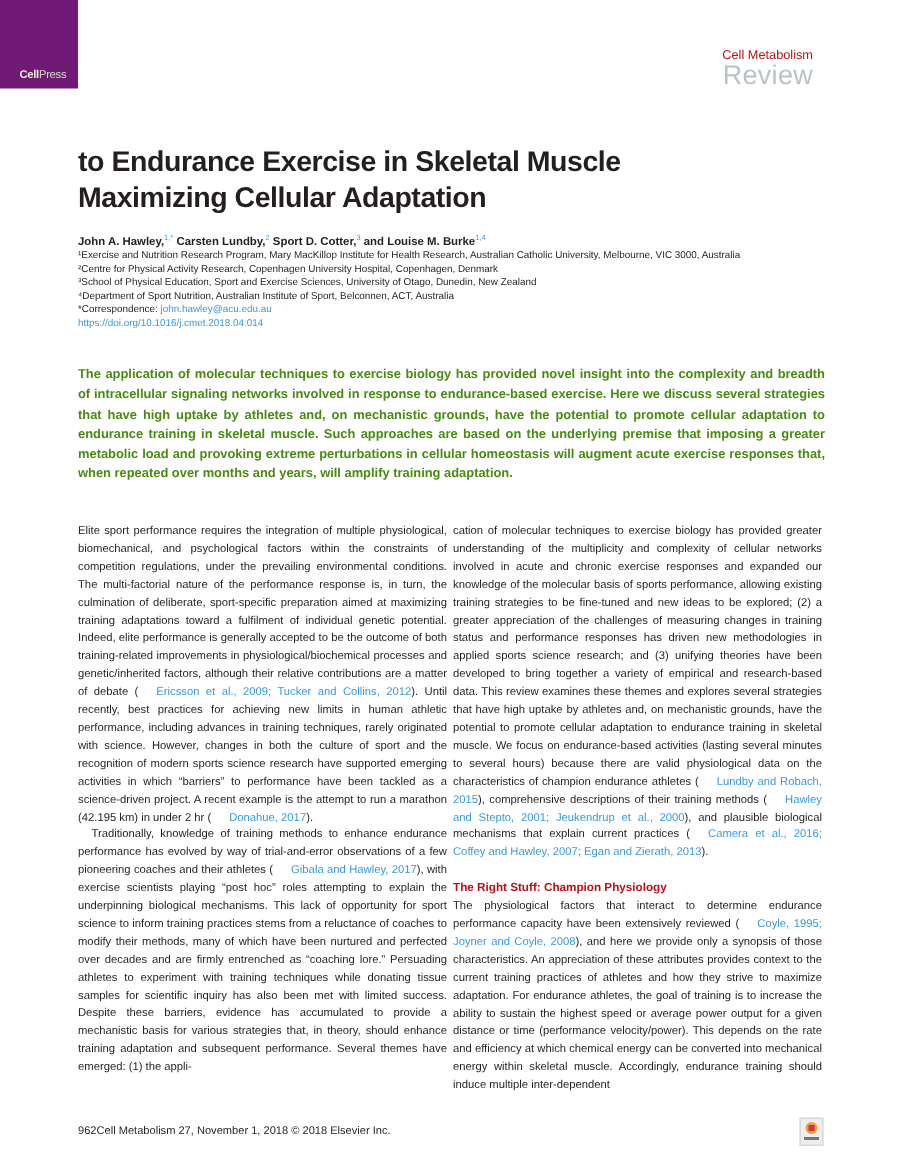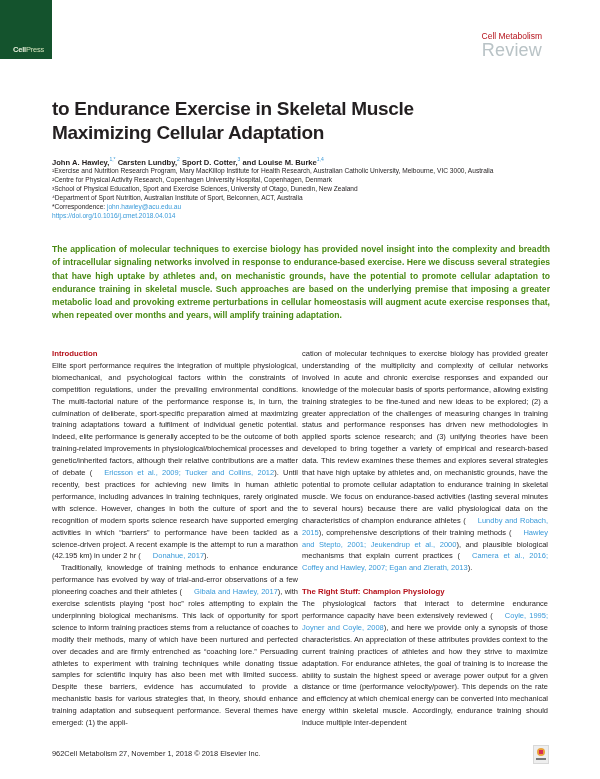--- a/index.html
+++ b/index.html
@@ -1,18 +1,18 @@
 <!DOCTYPE html>
 <html><head>
   <meta charset="utf-8">
   <style>
     html, body { margin: 0; padding: 0; background: #ffffff; }
     body { width: 600px; height: 779px; position: relative; overflow: hidden;
            font-family: "Liberation Sans", sans-serif; color: #231f20; }
-    .logo-block { position: absolute; left: 0; top: 0; width: 52px; height: 59px; background: #14532d; }
+    .logo-block { position: absolute; left: 0; top: 0; width: 52px; height: 59px; background: #701a75; }
     .logo-text { position: absolute; left: 13px; bottom: 5px; font-size: 7.5px; font-weight: bold; color: #e8f0dc; letter-spacing: -0.2px; }
     .logo-text .press { font-weight: normal; color: #cfe0b8; }
     .journal { position: absolute; right: 58px; top: 31px; font-size: 8.5px; color: #b5121b; text-align: right; }
     .review { position: absolute; right: 58px; top: 40px; font-size: 18px; font-weight: normal; color: #b9c3c6; letter-spacing: 0.2px; }
     .title { position: absolute; left: 52px; top: 97px; font-size: 19px; font-weight: bold; line-height: 24px; color: #231f20; letter-spacing: -0.3px; }
     .authors { position: absolute; left: 52px; top: 156px; font-size: 7.6px; font-weight: bold; color: #231f20; }
     .authors sup { color: #3a9ad9; font-size: 5px; font-weight: normal; }
     .affils { position: absolute; left: 52px; top: 166px; width: 490px; font-size: 6.6px; line-height: 9px; color: #231f20; }
     .affils .link { color: #3a9ad9; }
     .abstract { position: absolute; left: 52px; top: 243px; width: 498px; font-size: 8.6px; font-weight: bold; line-height: 13.3px; color: #4a8a14; text-align: justify; }
@@ -58,21 +58,20 @@
   <div>²Centre for Physical Activity Research, Copenhagen University Hospital, Copenhagen, Denmark</div>
   <div>³School of Physical Education, Sport and Exercise Sciences, University of Otago, Dunedin, New Zealand</div>
   <div>⁴Department of Sport Nutrition, Australian Institute of Sport, Belconnen, ACT, Australia</div>
   <div><span>*Correspondence: </span><span class="link">john.hawley@acu.edu.au</span></div>
   <div class="link">https://doi.org/10.1016/j.cmet.2018.04.014</div>
 </div>
 
 <div class="abstract">The application of molecular techniques to exercise biology has provided novel insight into the complexity and breadth of intracellular signaling networks involved in response to endurance-based exercise. Here we discuss several strategies that have high uptake by athletes and, on mechanistic grounds, have the potential to promote cellular adaptation to endurance training in skeletal muscle. Such approaches are based on the underlying premise that imposing a greater metabolic load and provoking extreme perturbations in cellular homeostasis will augment acute exercise responses that, when repeated over months and years, will amplify training adaptation.</div>
 
 <div class="col left">
-  <p class="section-head">Introduction</p>
   <p><span>Elite sport performance requires the integration of multiple physiological, biomechanical, and psychological factors within the constraints of competition regulations, under the prevailing environmental conditions. The multi-factorial nature of the performance response is, in turn, the culmination of deliberate, sport-specific preparation aimed at maximizing training adaptations toward a fulfilment of individual genetic potential. Indeed, elite performance is generally accepted to be the outcome of both training-related improvements in physiological/biochemical processes and genetic/inherited factors, although their relative contributions are a matter of debate (</span><span class="cite">Ericsson et al., 2009; Tucker and Collins, 2012</span><span>). Until recently, best practices for achieving new limits in human athletic performance, including advances in training techniques, rarely originated with science. However, changes in both the culture of sport and the recognition of modern sports science research have supported emerging activities in which “barriers” to performance have been tackled as a science-driven project. A recent example is the attempt to run a marathon (42.195 km) in under 2 hr (</span><span class="cite">Donahue, 2017</span><span>).</span></p>
   <p class="indent"><span>Traditionally, knowledge of training methods to enhance endurance performance has evolved by way of trial-and-error observations of a few pioneering coaches and their athletes (</span><span class="cite">Gibala and Hawley, 2017</span><span>), with exercise scientists playing “post hoc” roles attempting to explain the underpinning biological mechanisms. This lack of opportunity for sport science to inform training practices stems from a reluctance of coaches to modify their methods, many of which have been nurtured and perfected over decades and are firmly entrenched as “coaching lore.” Persuading athletes to experiment with training techniques while donating tissue samples for scientific inquiry has also been met with limited success. Despite these barriers, evidence has accumulated to provide a mechanistic basis for various strategies that, in theory, should enhance training adaptation and subsequent performance. Several themes have emerged: (1) the appli-</span></p>
 </div>
 
 <div class="col right">
   <p><span>cation of molecular techniques to exercise biology has provided greater understanding of the multiplicity and complexity of cellular networks involved in acute and chronic exercise responses and expanded our knowledge of the molecular basis of sports performance, allowing existing training strategies to be fine-tuned and new ideas to be explored; (2) a greater appreciation of the challenges of measuring changes in training status and performance responses has driven new methodologies in applied sports science research; and (3) unifying theories have been developed to bring together a variety of empirical and research-based data. This review examines these themes and explores several strategies that have high uptake by athletes and, on mechanistic grounds, have the potential to promote cellular adaptation to endurance training in skeletal muscle. We focus on endurance-based activities (lasting several minutes to several hours) because there are valid physiological data on the characteristics of champion endurance athletes (</span><span class="cite">Lundby and Robach, 2015</span><span>), comprehensive descriptions of their training methods (</span><span class="cite">Hawley and Stepto, 2001; Jeukendrup et al., 2000</span><span>), and plausible biological mechanisms that explain current practices (</span><span class="cite">Camera et al., 2016; Coffey and Hawley, 2007; Egan and Zierath, 2013</span><span>).</span></p>
   <div class="gap"></div>
   <p class="section-head">The Right Stuff: Champion Physiology</p>
   <p><span>The physiological factors that interact to determine endurance performance capacity have been extensively reviewed (</span><span class="cite">Coyle, 1995; Joyner and Coyle, 2008</span><span>), and here we provide only a synopsis of those characteristics. An appreciation of these attributes provides context to the current training practices of athletes and how they strive to maximize adaptation. For endurance athletes, the goal of training is to increase the ability to sustain the highest speed or average power output for a given distance or time (performance velocity/power). This depends on the rate and efficiency at which chemical energy can be converted into mechanical energy within skeletal muscle. Accordingly, endurance training should induce multiple inter-dependent</span></p>
 </div>

